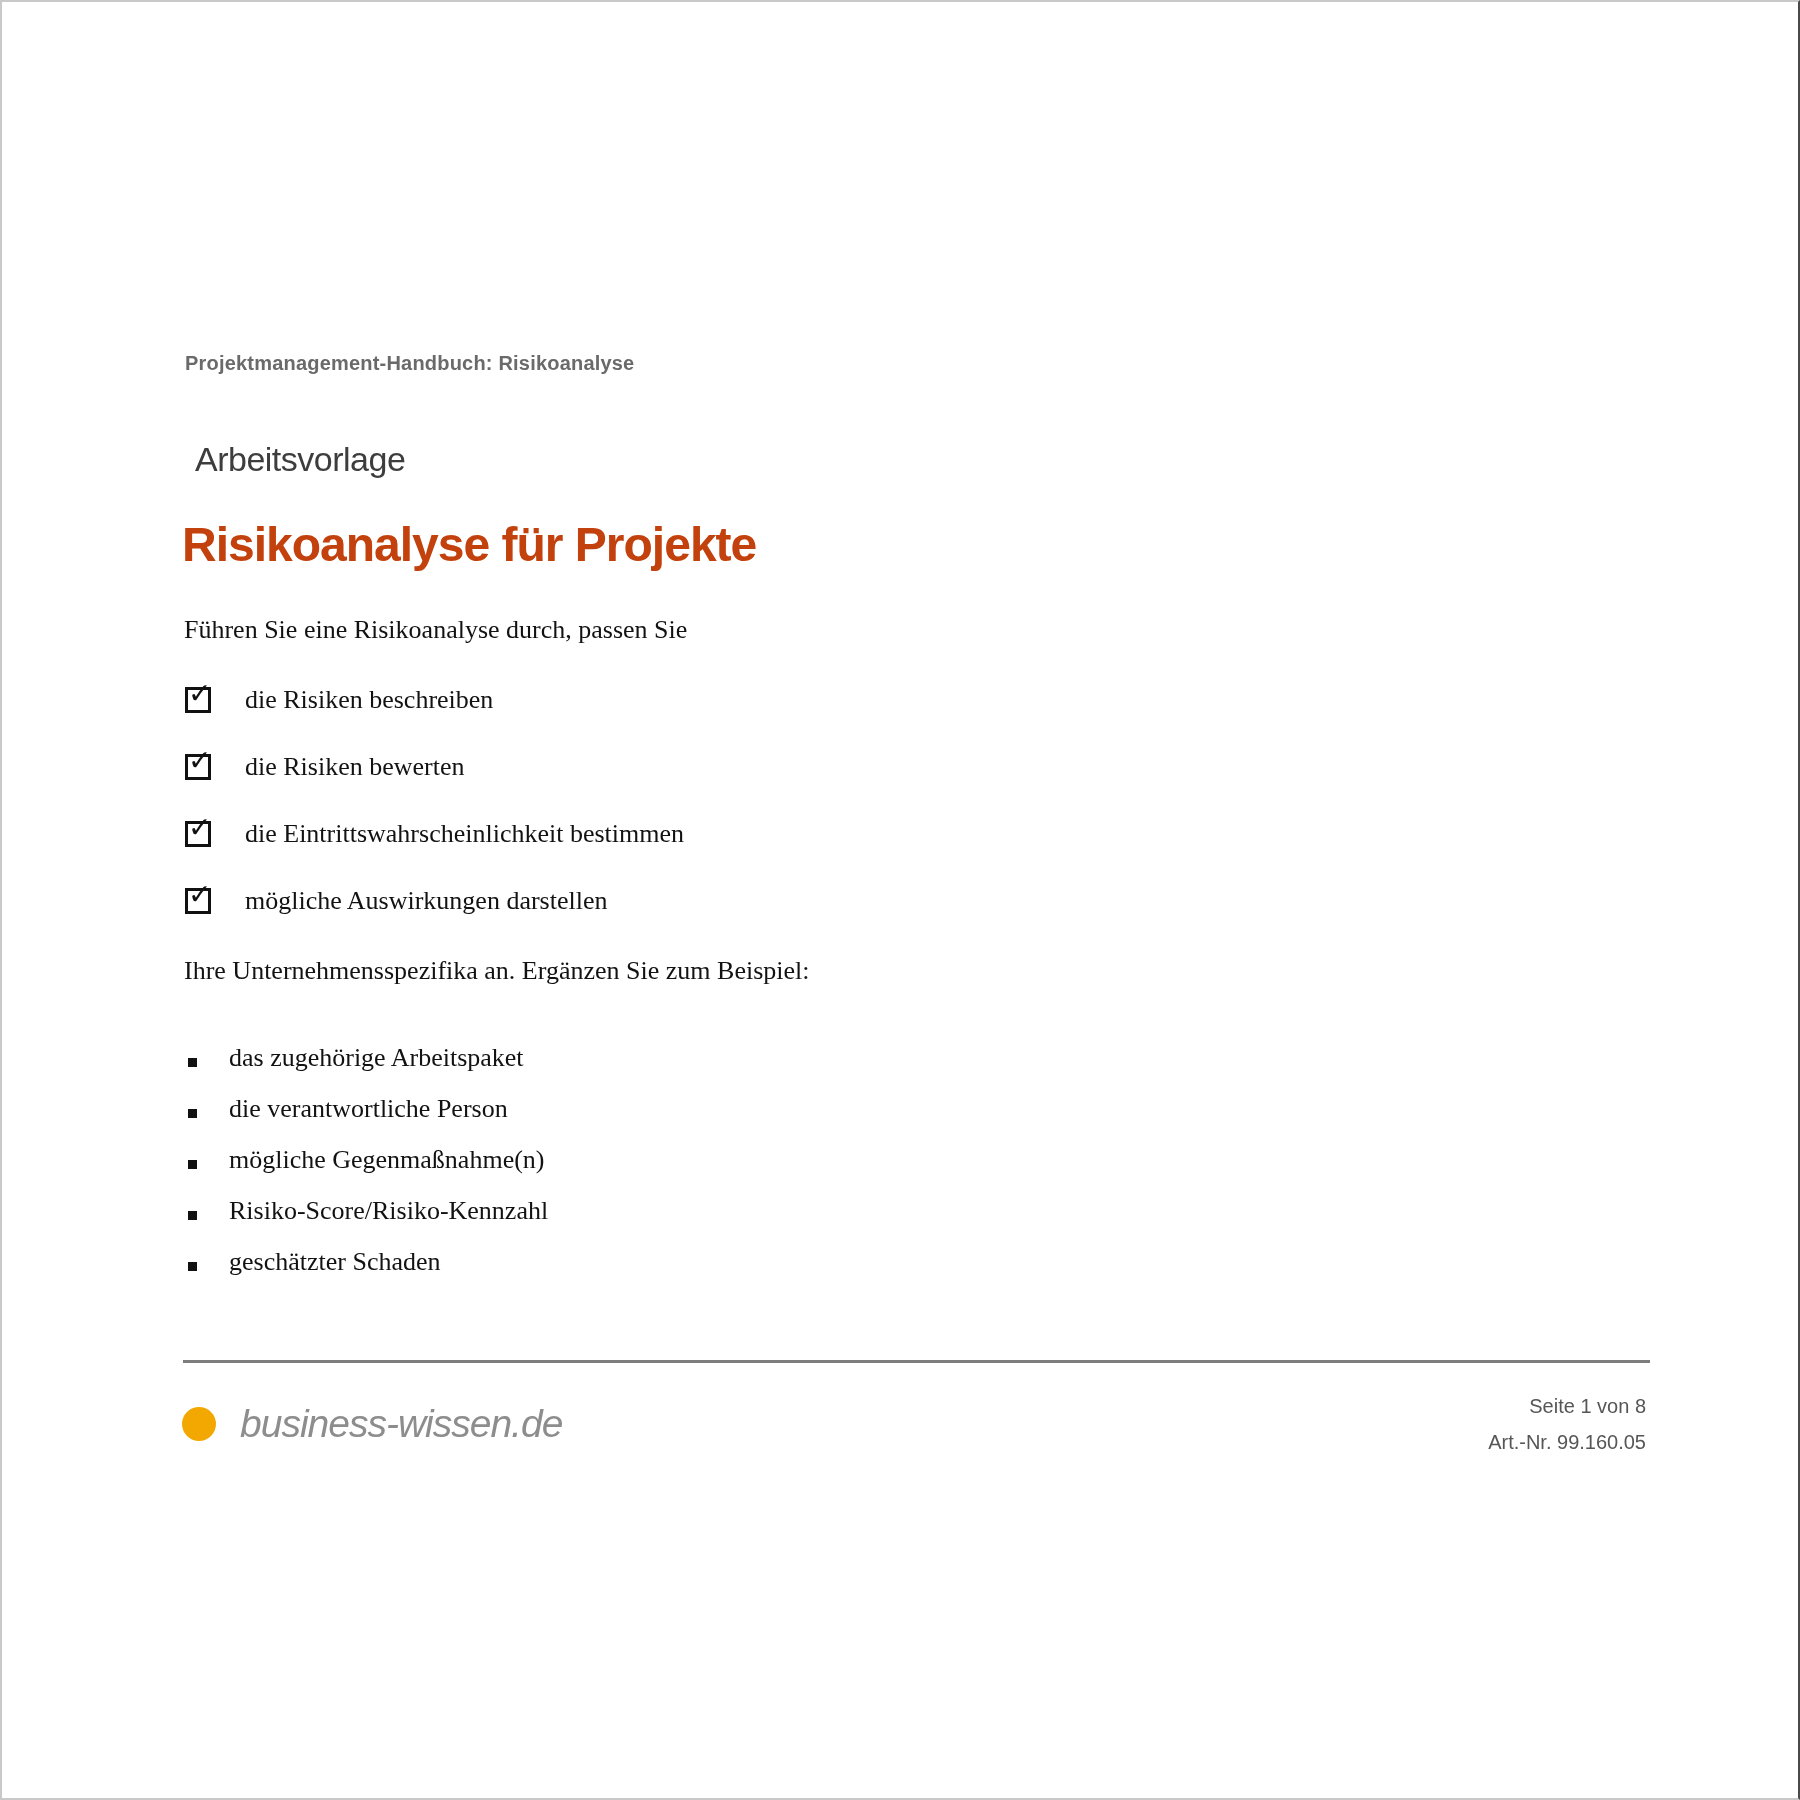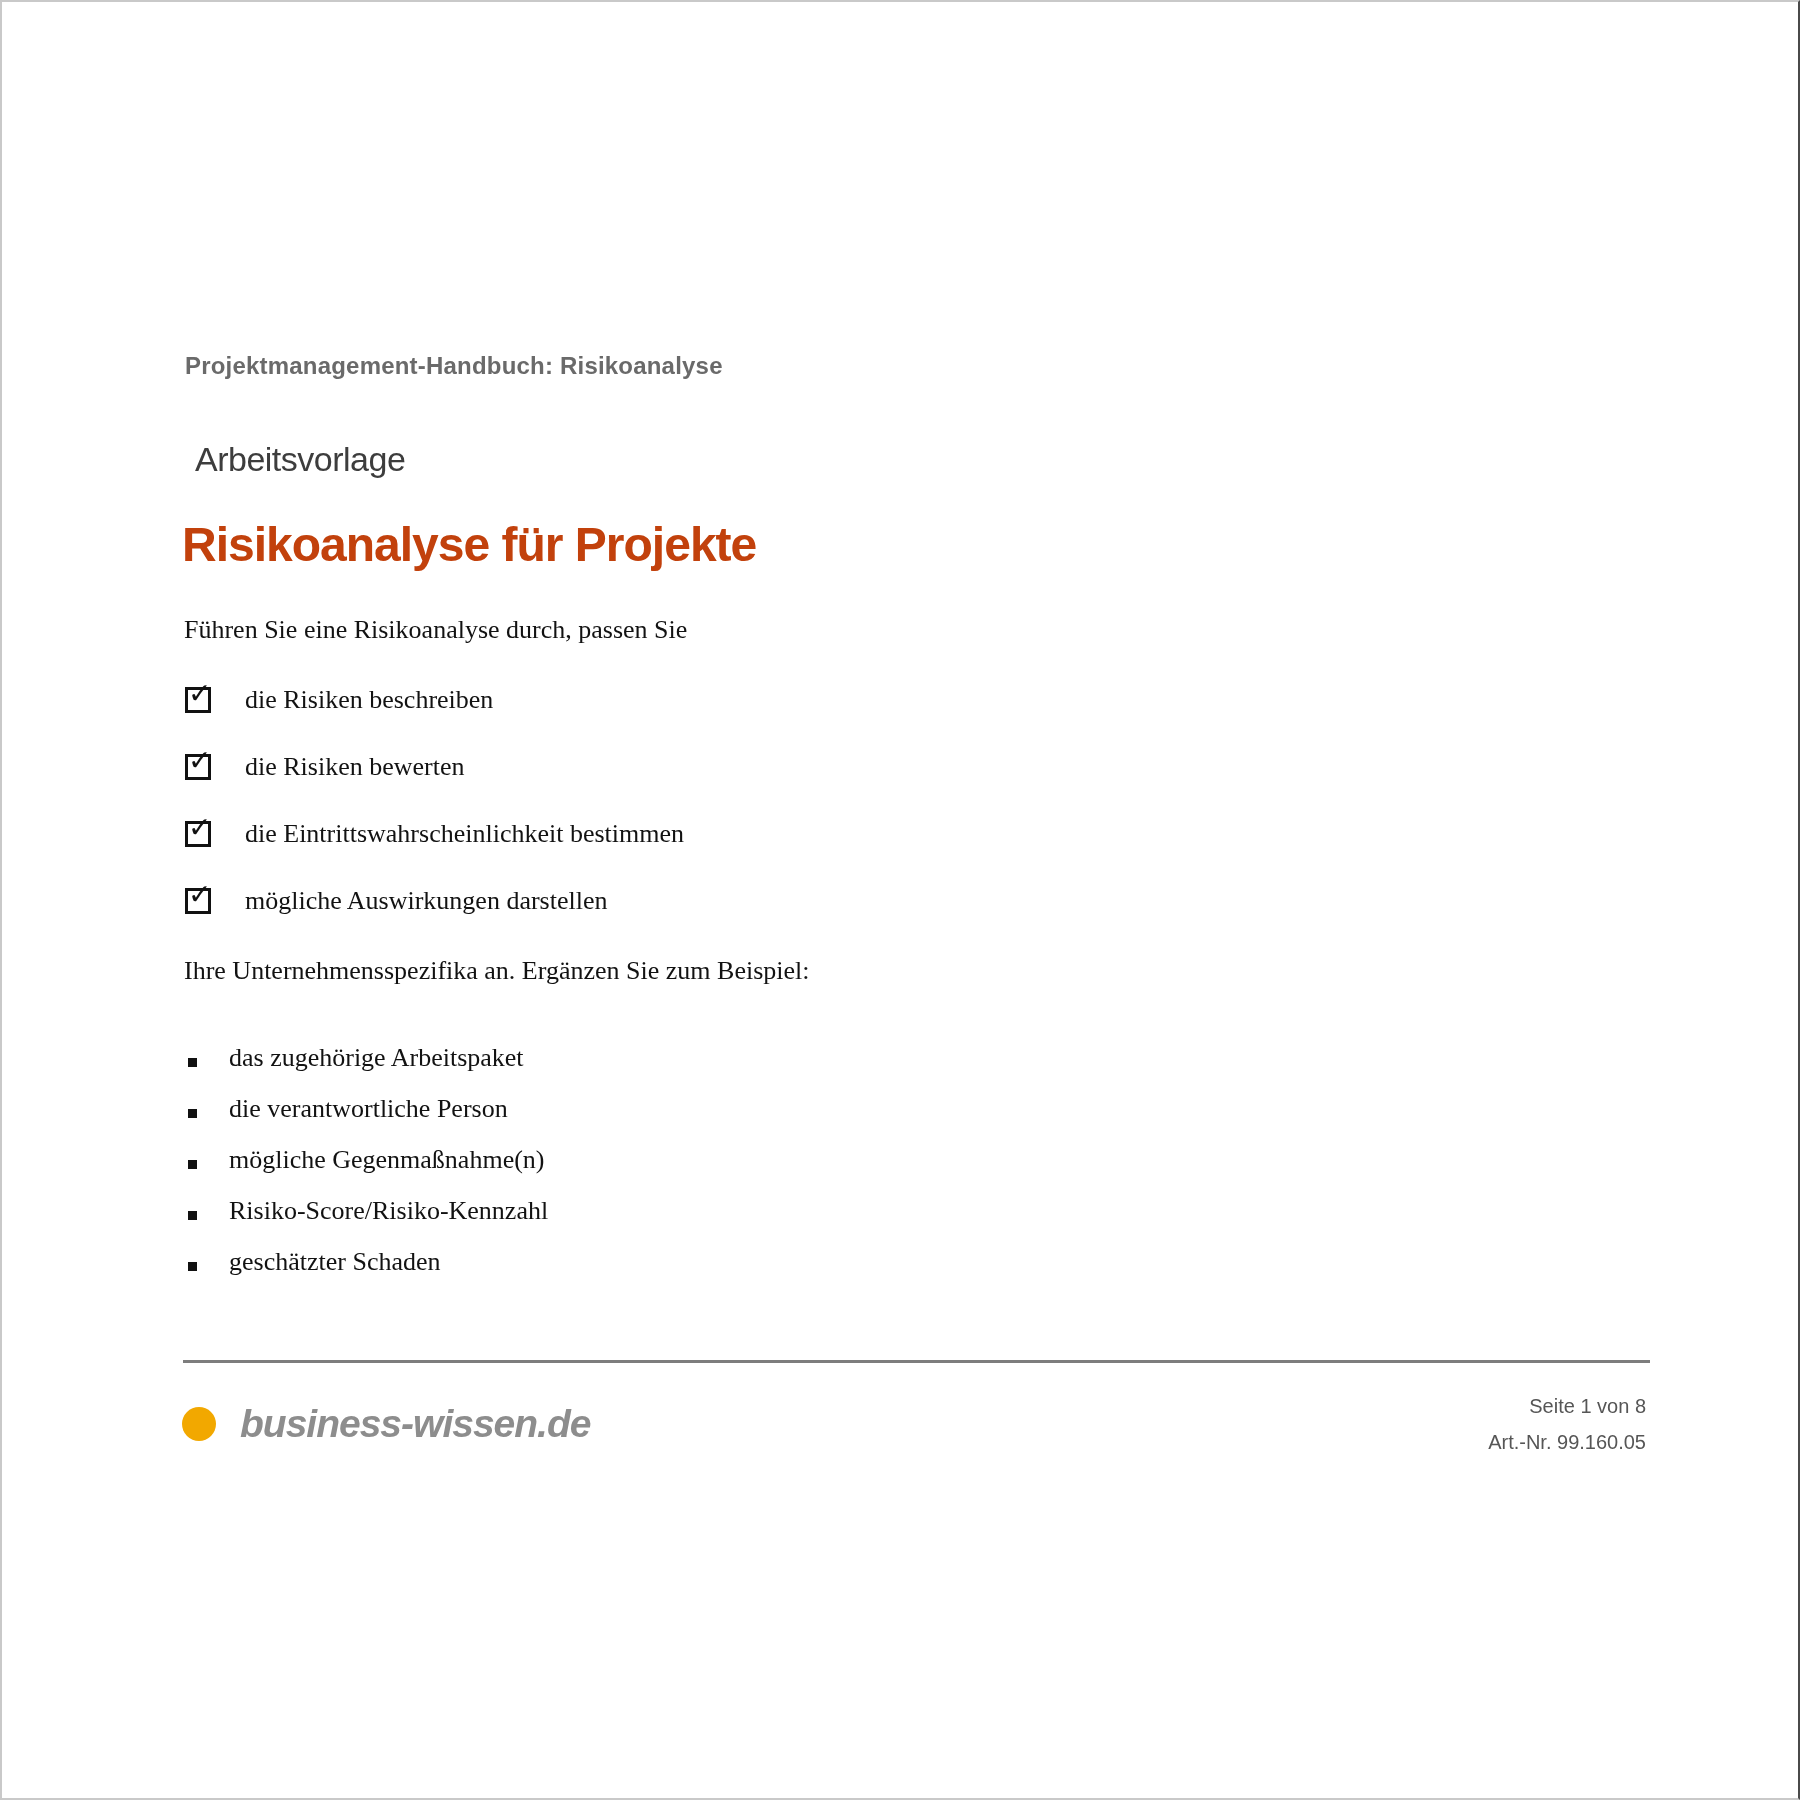--- a/index.html
+++ b/index.html
@@ -14,21 +14,21 @@
     position:absolute;inset:0;
     background:#ffffff;
     box-sizing:border-box;
     border-top:2px solid #c9c9c9;
     border-left:2px solid #c9c9c9;
     border-bottom:2px solid #c9c9c9;
     border-right:2px solid #4a4a4a;
   }
   .doc-header{
     position:absolute;left:183px;top:350px;
-    font-size:24px;font-weight:bold;color:#6a6a6a;
+    font-size:20px;font-weight:bold;color:#6a6a6a;
     letter-spacing:0.2px;
   }
   .subtitle{
     position:absolute;left:181px;top:438px;
     font-size:34px;font-weight:400;color:#3d3d3d;
     letter-spacing:-0.5px;
     margin-left:12px;
   }
   .title{
     position:absolute;left:180px;top:491px;
@@ -92,21 +92,21 @@
   .footer-logo{
     position:absolute;left:180px;top:1400px;
     display:flex;align-items:center;
   }
   .logo-dot{
     width:34px;height:34px;border-radius:50%;
     flex:0 0 auto;
   }
   .logo-text{
     margin-left:24px;
-    font-size:39px;font-weight:bold;font-style:italic;
+    font-size:39px;font-weight:normal;font-style:italic;
     letter-spacing:-1px;
   }
   .footer-right{
     position:absolute;right:152px;top:1386px;
     text-align:right;
     font-size:20px;color:#565656;line-height:36px;
   }
 </style>
 </head>
 <body>

